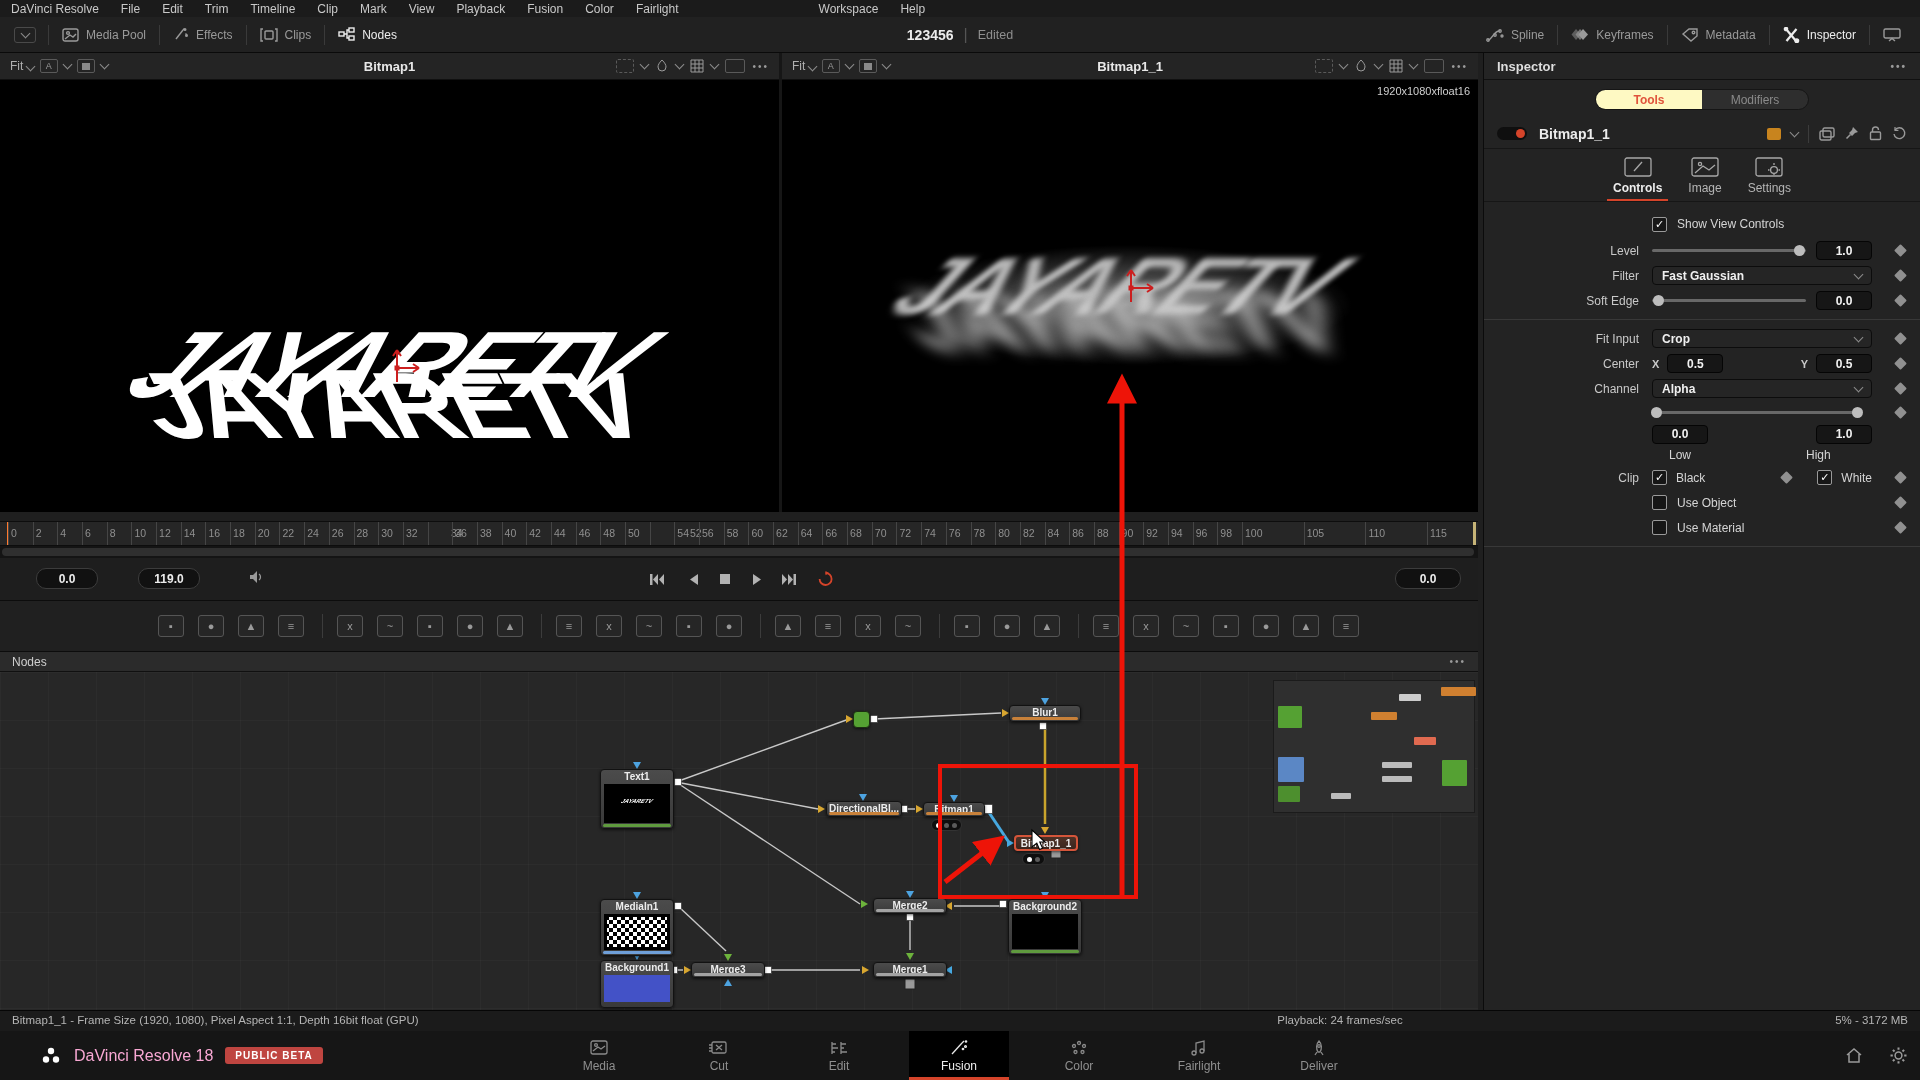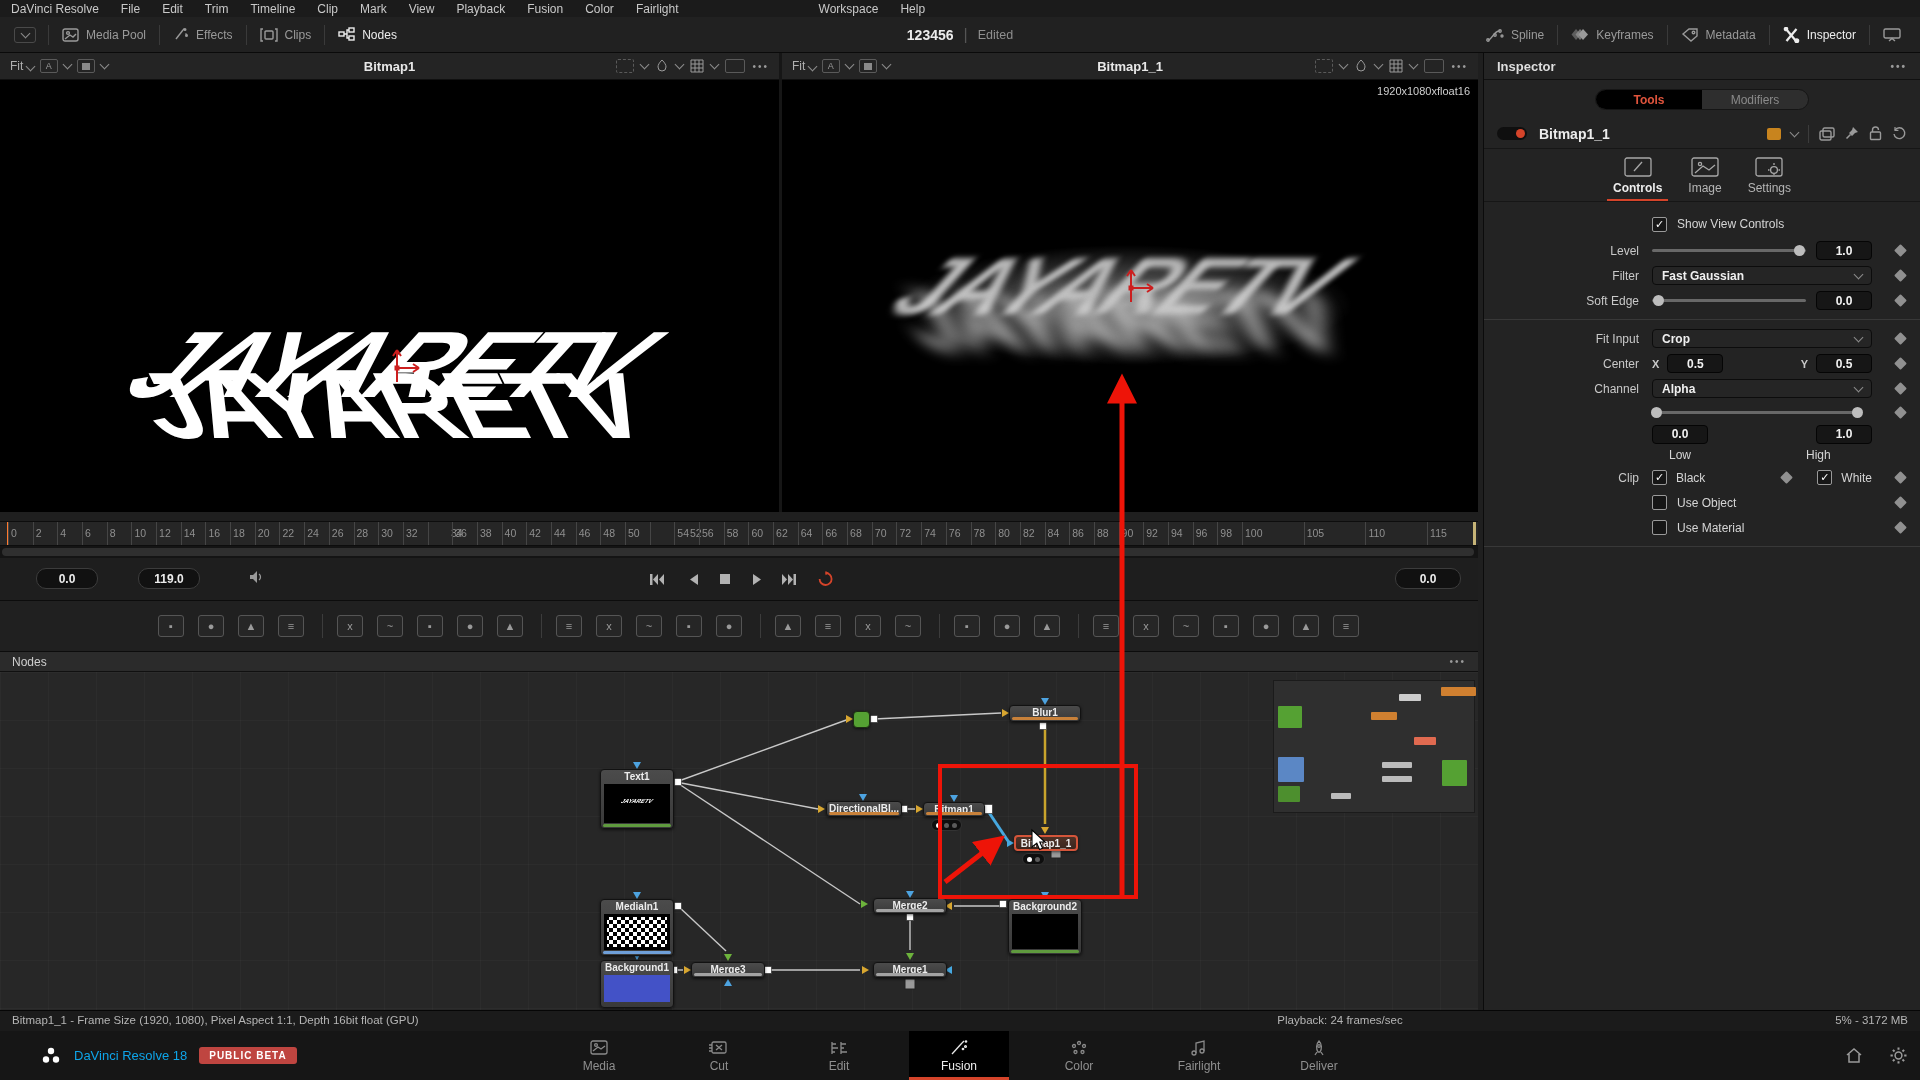--- a/index.html
+++ b/index.html
@@ -89,21 +89,21 @@
   .npill i.w{background:#fff}
   #minimap{position:absolute;left:1273px;top:8px;width:202px;height:133px;background:#2f2f2f;border:1px solid #1b1b1b}
   #minimap .blk{position:absolute;border-radius:1px}
   
   #inspector{position:absolute;left:1483px;top:53px;width:437px;height:957px;background:#232323;border-left:1px solid #0b0b0b;font-size:12px}
   #insp-head{height:27px;background:#242424;border-bottom:1px solid #101010;display:flex;align-items:center;padding:0 13px;font-size:13px;font-weight:bold;color:#dedede}
   #insp-head .dots3{margin-left:auto}
   #insp-tabs{display:flex;justify-content:center;margin-top:9px}
   .pill{display:flex;background:#2e2e2e;border:1px solid #151515;border-radius:11px;overflow:hidden;height:21px}
   .pill .seg{width:106px;text-align:center;line-height:20px;font-size:12px;color:#8a8a8a}
-  .pill .seg.on{background:#000000;color:#e0543c;font-weight:bold}
+  .pill .seg.on{background:#fef9c3;color:#e0543c;font-weight:bold}
   #node-head{display:flex;align-items:center;height:30px;margin-top:9px;padding:0 13px;border-bottom:1px solid #161616}
   #node-toggle{width:30px;height:13px;background:#0f0f0f;border-radius:7px;position:relative}
   #node-toggle::after{content:"";position:absolute;right:2px;top:2px;width:9px;height:9px;border-radius:50%;background:#d5442a}
   #node-name{margin-left:12px;font-size:14px;font-weight:bold;color:#ececec}
   #node-right{margin-left:auto;display:flex;align-items:center;gap:10px}
   #swatch{width:14px;height:12px;background:#c8841e;border-radius:2px}
   .ih-sep{width:1px;height:18px;background:#3c3c3c}
   #node-right svg{stroke:#9a9a9a;fill:none;stroke-width:1.4}
   #subtabs{display:flex;justify-content:center;gap:26px;margin-top:8px;border-bottom:1px solid #161616;padding-bottom:0}
   .subtab{display:flex;flex-direction:column;align-items:center;gap:4px;padding-bottom:6px;color:#b5b5b5;font-size:12px;position:relative}
@@ -126,21 +126,21 @@
   .xy{font-size:11px;font-weight:bold;color:#c9c9c9;margin:0 8px}
   .minitext{color:#d5d5d5}
   
   #statusbar{position:absolute;left:0;top:1010px;width:1920px;height:21px;background:#1b1b1b;border-top:1px solid #060606;font-size:11.5px;color:#b5b5b5;z-index:6}
   #status-left{position:absolute;left:12px;top:3px}
   #status-center{position:absolute;left:1210px;top:3px;width:260px;text-align:center}
   #status-right{position:absolute;right:12px;top:3px}
   
   #bottomnav{position:absolute;left:0;top:1031px;width:1920px;height:49px;background:#161616;z-index:6}
   #brand{position:absolute;left:40px;top:0;height:49px;display:flex;align-items:center;gap:12px}
-  #brand-name{font-size:13px;color:#0ea5e9}
+  #brand-name{font-size:16px;color:#f9a8d4}
   #beta{background:#bf4540;color:#fff;font-size:10px;font-weight:bold;letter-spacing:1px;padding:3px 10px;border-radius:3px}
   .page{position:absolute;top:0;width:100px;height:49px;display:flex;flex-direction:column;align-items:center;justify-content:center;gap:2px;font-size:12px;color:#8f8f8f}
   .page svg{stroke:#8a8a8a;fill:none;stroke-width:1.3}
   .page.on{background:#000;color:#ededed}
   .page.on svg{stroke:#e8e8e8}
   .page.on::after{content:"";position:absolute;left:0;right:0;bottom:0;height:3px;background:#d5442a}
   #nav-right{position:absolute;right:12px;top:0;height:49px;display:flex;align-items:center;gap:26px}
   #nav-right svg{stroke:#9a9a9a;fill:none;stroke-width:1.5}
   
   #overlay{position:absolute;left:0;top:0;width:1920px;height:1080px;pointer-events:none;z-index:50}

